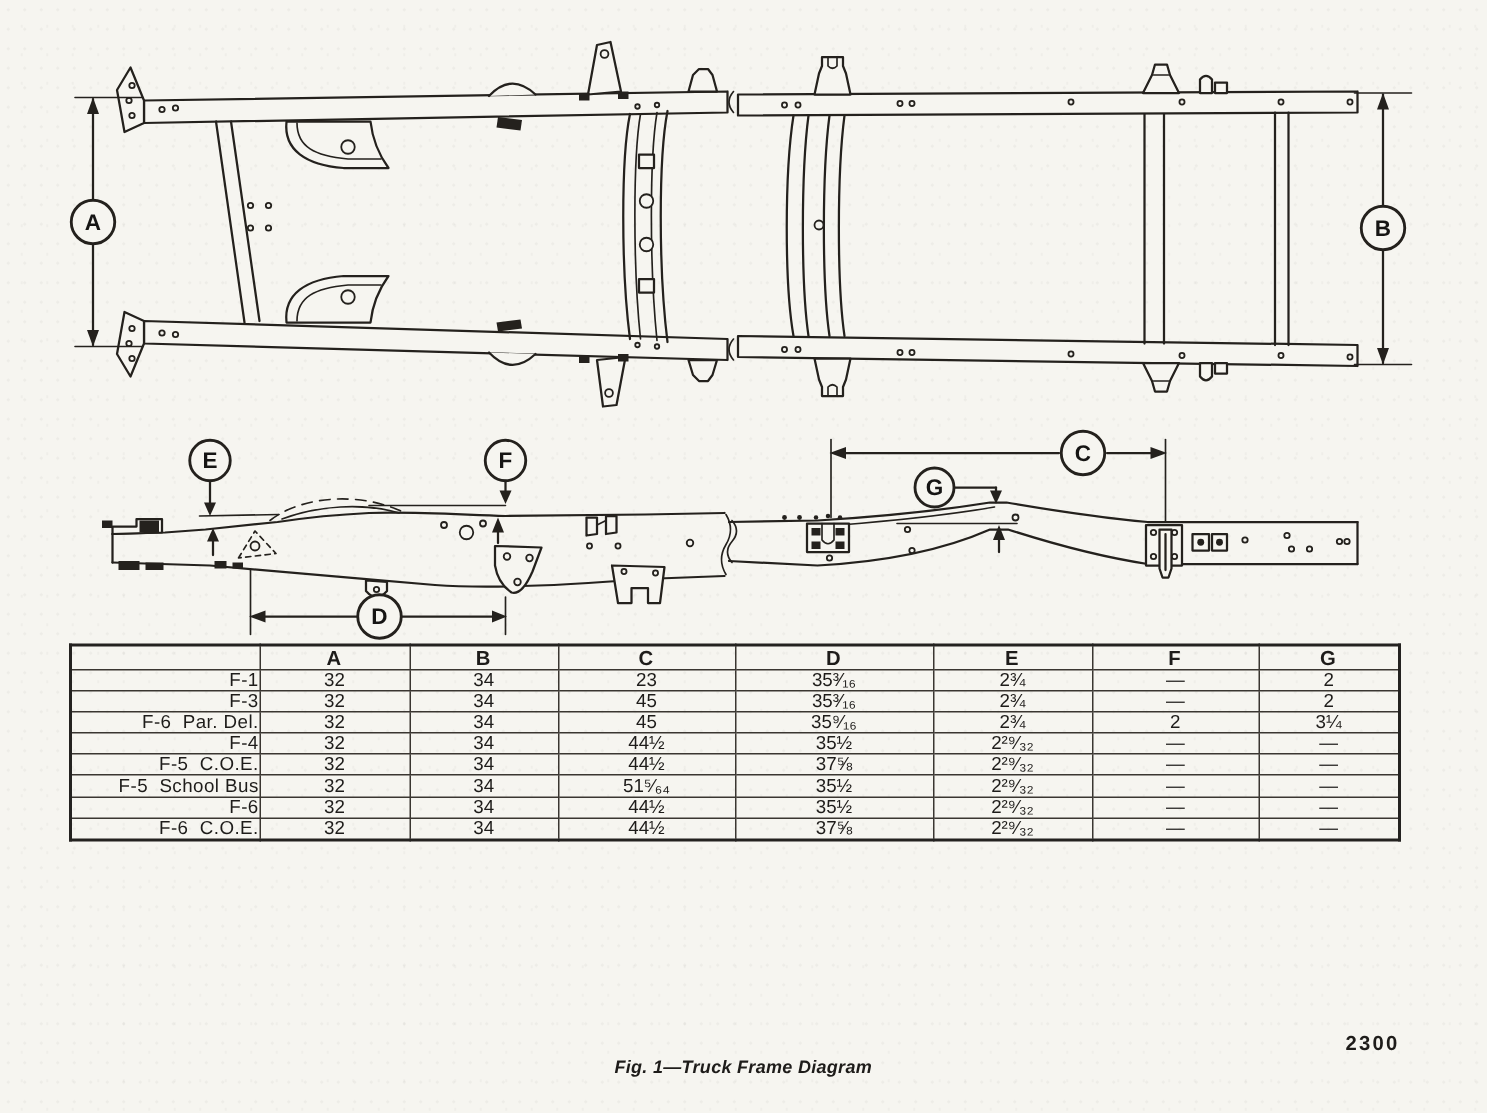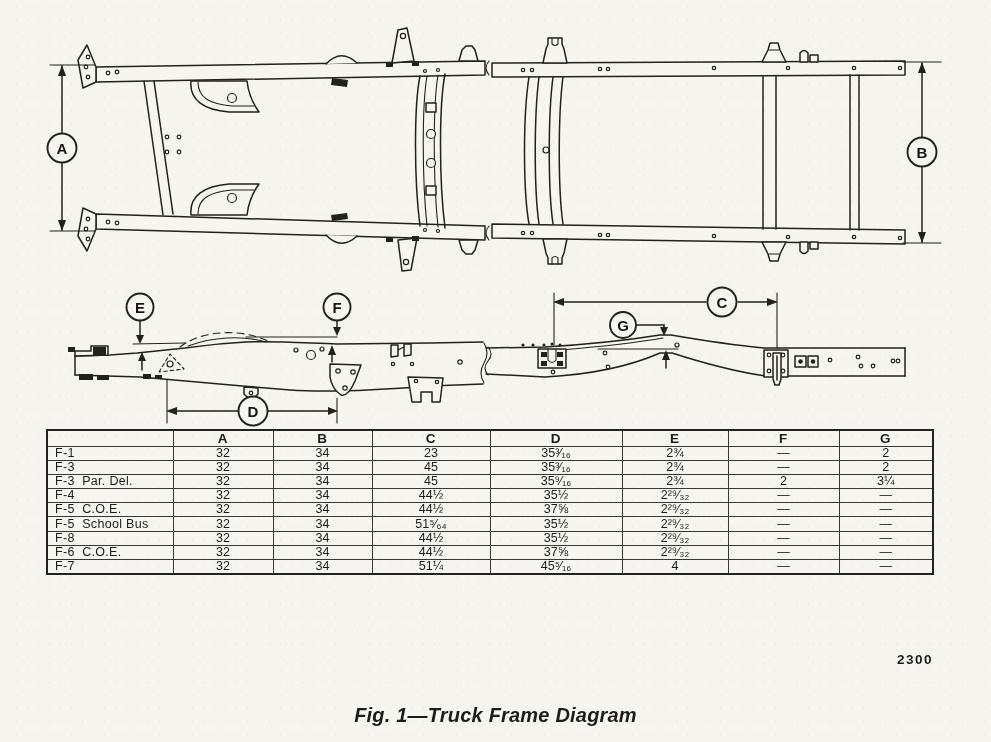--- a/index.html
+++ b/index.html
@@ -37,24 +37,24 @@
   }
   table.dims th,table.dims td{
     border:1.6px solid #3a3631;
     padding:0;margin:0;
     text-align:center;vertical-align:middle;
     color:#1e1c1a;overflow:hidden;
   }
   tr.letters th{height:15px;font-size:13.5px;font-weight:700;letter-spacing:1px;}
   tr.descs th{height:45px;font-size:11px;font-weight:700;line-height:1.25;letter-spacing:0.4px;word-spacing:4px;white-space:pre-line;}
   tr.datarow td{height:13.1px;font-size:12.5px;line-height:13px;font-weight:400;}
-  tr.datarow td.model{text-align:left;padding-left:7px;white-space:pre;letter-spacing:0.3px;}
-  .plate{position:absolute;top:652px;right:58px;font-size:13.5px;font-weight:700;letter-spacing:1.5px;}
+  tr.datarow td.model{text-align:right;padding-left:7px;white-space:pre;letter-spacing:0.3px;}
+  .plate{position:absolute;top:688px;right:58px;font-size:13.5px;font-weight:700;letter-spacing:1.5px;}
   .caption{position:absolute;left:0;right:0;top:704px;text-align:center;
-    font-size:20px;font-weight:700;font-style:italic;letter-spacing:0.2px;}
+    font-size:12px;font-weight:700;font-style:italic;letter-spacing:0.2px;}
 </style>
 </head>
 <body>
 
 <div class="stage">
 
 <svg class="diagram" width="991" height="428" viewBox="0 0 991 428">
 
   <g>
     <path class="ln fw" d="M96 67 L485 61 L485 75 L96 82 Z"></path>
@@ -364,21 +364,21 @@
         <td class="model">F-3</td>
         <td>32</td>
         <td>34</td>
         <td>45</td>
         <td>35³⁄₁₆</td>
         <td>2¾</td>
         <td>—</td>
         <td>2</td>
       </tr>
       <tr class="datarow">
-        <td class="model">F-3  Par. Del.</td>
+        <td class="model">F-6  Par. Del.</td>
         <td>32</td>
         <td>34</td>
         <td>45</td>
         <td>35⁹⁄₁₆</td>
         <td>2¾</td>
         <td>2</td>
         <td>3¼</td>
       </tr>
       <tr class="datarow">
         <td class="model">F-4</td>
@@ -404,48 +404,38 @@
         <td class="model">F-5  School Bus</td>
         <td>32</td>
         <td>34</td>
         <td>51⁵⁄₆₄</td>
         <td>35½</td>
         <td>2²⁹⁄₃₂</td>
         <td>—</td>
         <td>—</td>
       </tr>
       <tr class="datarow">
-        <td class="model">F-8</td>
+        <td class="model">F-6</td>
         <td>32</td>
         <td>34</td>
         <td>44½</td>
         <td>35½</td>
         <td>2²⁹⁄₃₂</td>
         <td>—</td>
         <td>—</td>
       </tr>
       <tr class="datarow">
         <td class="model">F-6  C.O.E.</td>
         <td>32</td>
         <td>34</td>
         <td>44½</td>
         <td>37⅝</td>
         <td>2²⁹⁄₃₂</td>
         <td>—</td>
         <td>—</td>
       </tr>
-      <tr class="datarow">
-        <td class="model">F-7</td>
-        <td>32</td>
-        <td>34</td>
-        <td>51¼</td>
-        <td>45⁵⁄₁₆</td>
-        <td>4</td>
-        <td>—</td>
-        <td>—</td>
-      </tr>
     </tbody>
   </table>
 
   <div class="plate">2300</div>
   <div class="caption">Fig. 1—Truck Frame Diagram</div>
 
 </div>
 
 </body></html>

